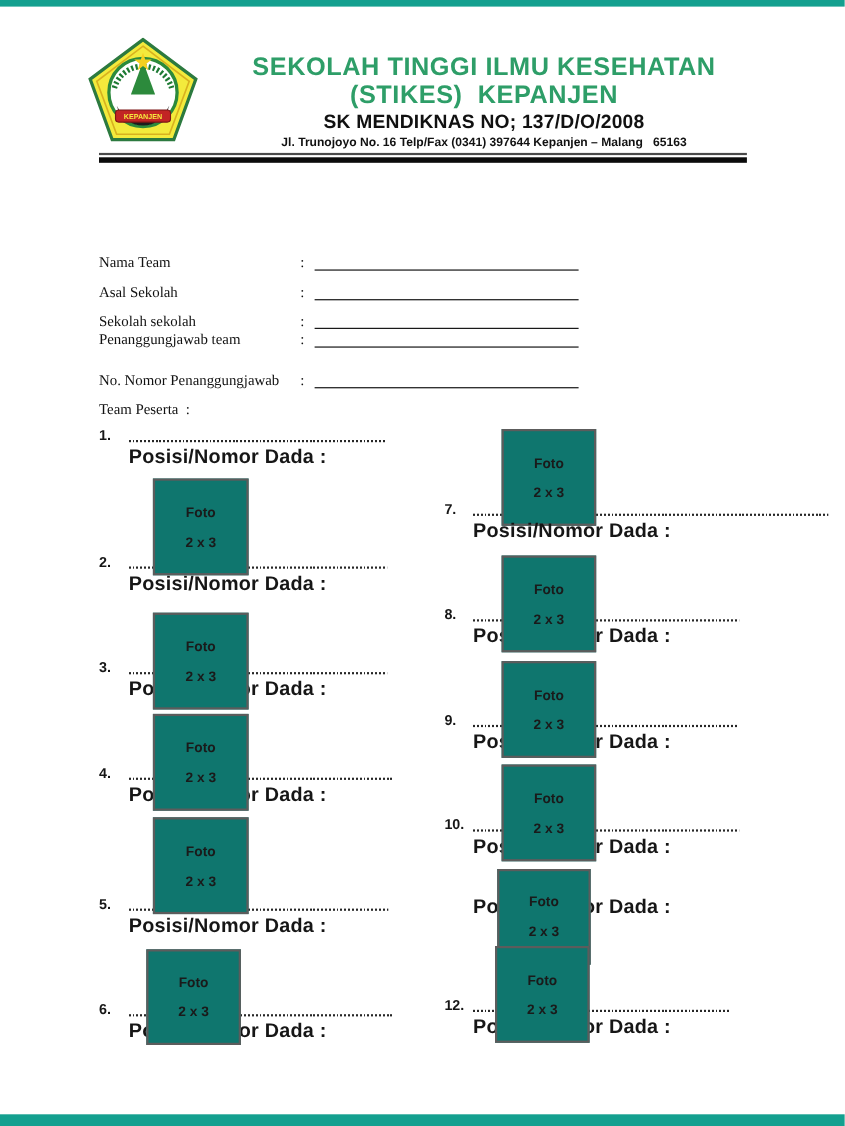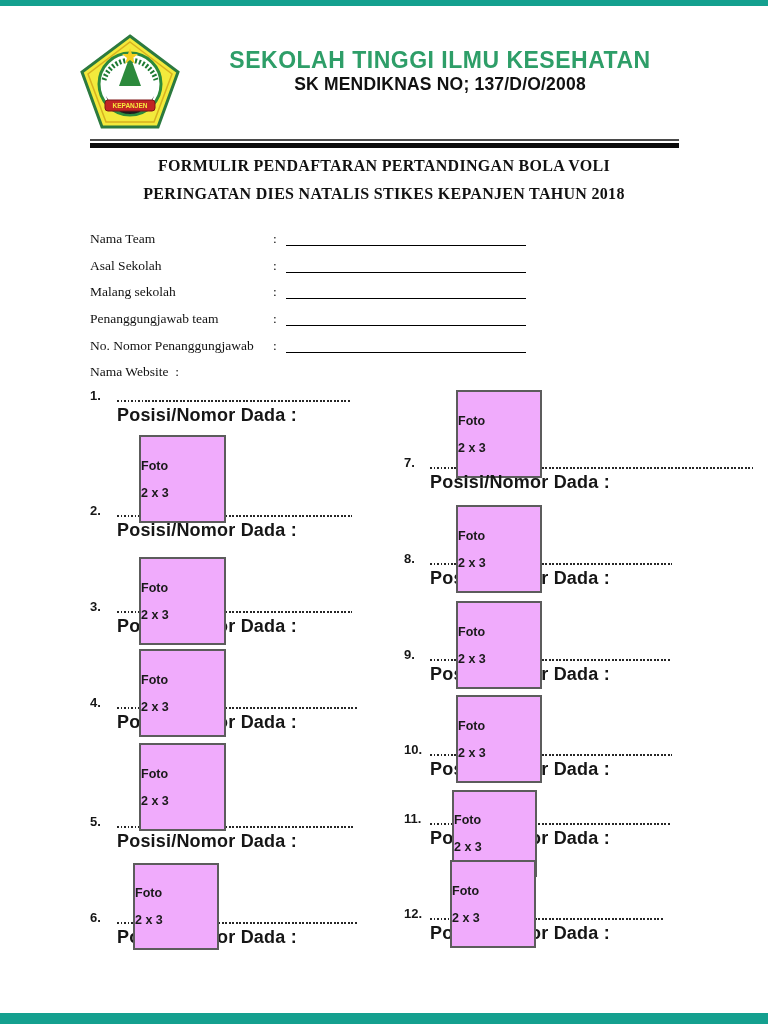--- a/index.html
+++ b/index.html
@@ -29,21 +29,21 @@
            font-family:"Liberation Serif", serif; font-weight:bold; font-size:16px;
            color:#111; letter-spacing:.3px; }
   .title .t2 { margin-top:10px; }
 
   
   .frm { position:absolute; left:90px; width:436px; display:flex;
          font-family:"Liberation Serif", serif; font-size:13.5px; color:#111; }
   .frm .lab { width:183px; }
   .frm .col { width:13px; }
   .frm .ul  { flex:1; border-bottom:1.6px solid #000; height:15px; }
-  .f1{top:231px}.f2{top:258px}.f3{top:284px}.f4{top:311px}.f5{top:338px}
+  .f1{top:231px}.f2{top:258px}.f3{top:284px}.f4{top:301px}.f5{top:338px}
   .np { position:absolute; left:90px; top:364px; font-family:"Liberation Serif", serif;
         font-size:13.5px; color:#111; white-space:pre; }
 
   
   .item { position:absolute; }
   .item .row { display:flex; align-items:flex-end; height:14px; }
   .item .num { font-size:13px; font-weight:bold; color:#161616; width:27px; }
   .item.r .num { width:26px; }
   .dots { height:2.2px; margin-bottom:1px;
           background:repeating-linear-gradient(90deg,#262626 0 1.7px,transparent 1.7px 3.5px); }
@@ -59,22 +59,22 @@
   #i6{left:90px;top:911px}  #i6 .dots{width:240px}
   #i7{left:404px;top:456px}  #i7 .dots{width:323px}
   #i8{left:404px;top:552px}  #i8 .dots{width:242px}
   #i9{left:404px;top:648px}  #i9 .dots{width:240px}
   #i10{left:404px;top:743px} #i10 .dots{width:242px}
   #i11{left:404px;top:812px} #i11 .dots{width:240px}
   #i12{left:404px;top:907px} #i12 .dots{width:234px}
   #i7 .posisi { position:relative; z-index:3; }
 
   
-  .fbox { position:absolute; background:#f0abfc; border:2px solid #5c5c5c; z-index:2;
-          display:flex; flex-direction:column; justify-content:center;
+  .fbox { position:absolute; background:#0f766e; border:2px solid #5c5c5c; z-index:2;
+          display:flex; flex-direction:column; align-items:center; justify-content:center;
           gap:13px; font-size:12.5px; font-weight:bold; color:#1a1a1a; }
   #b1 {left:139px;top:435px;width:87px;height:88px;}
   #b2 {left:139px;top:557px;width:87px;height:88px;}
   #b3 {left:139px;top:649px;width:87px;height:88px;}
   #b4 {left:139px;top:743px;width:87px;height:88px;}
   #b5 {left:133px;top:863px;width:86px;height:87px;}
   #b7 {left:456px;top:390px;width:86px;height:88px;}
   #b8 {left:456px;top:505px;width:86px;height:88px;}
   #b9 {left:456px;top:601px;width:86px;height:88px;}
   #b10{left:456px;top:695px;width:86px;height:88px;}
@@ -96,59 +96,57 @@
       <path d="M 27 62 A 25 25 0 0 0 75 62 L 68 74 L 34 74 Z" fill="#1c1c1c"></path>
       <polygon points="51,22 62,52 40,52" fill="#2c8a3c"></polygon>
       <polygon points="51,14 53,20 59,20 54,24 56,30 51,26 46,30 48,24 43,20 49,20" fill="#f5d020"></polygon>
       <rect x="26" y="66" width="50" height="11" rx="3" fill="#c22424" stroke="#7d1414" stroke-width="1"></rect>
       <text x="51" y="74" text-anchor="middle" font-size="6.5" font-family="Liberation Sans, sans-serif" font-weight="bold" fill="#f5e93d">KEPANJEN</text>
     </svg>
   </div>
 
   <div class="hdr">
     <div class="l1">SEKOLAH TINGGI ILMU KESEHATAN</div>
+    <div class="l2">(STIKES)  KEPANJEN</div>
     <div class="l3">SK MENDIKNAS NO; 137/D/O/2008</div>
+    <div class="l4">Jl. Trunojoyo No. 16 Telp/Fax (0341) 397644 Kepanjen – Malang   65163</div>
   </div>
 
   <div class="rule">
     <div class="thin"></div>
     <div class="thick"></div>
   </div>
 
-  <div class="title">
-    <div class="t1">FORMULIR PENDAFTARAN PERTANDINGAN BOLA VOLI</div>
-    <div class="t2">PERINGATAN DIES NATALIS STIKES KEPANJEN TAHUN 2018</div>
-  </div>
 
   <div class="frm f1">
     <span class="lab">Nama Team</span>
     <span class="col">:</span>
     <span class="ul"></span>
   </div>
   <div class="frm f2">
     <span class="lab">Asal Sekolah</span>
     <span class="col">:</span>
     <span class="ul"></span>
   </div>
   <div class="frm f3">
-    <span class="lab">Malang sekolah</span>
+    <span class="lab">Sekolah sekolah</span>
     <span class="col">:</span>
     <span class="ul"></span>
   </div>
   <div class="frm f4">
     <span class="lab">Penanggungjawab team</span>
     <span class="col">:</span>
     <span class="ul"></span>
   </div>
   <div class="frm f5">
     <span class="lab">No. Nomor Penanggungjawab</span>
     <span class="col">:</span>
     <span class="ul"></span>
   </div>
-  <div class="np">Nama Website  :</div>
+  <div class="np">Team Peserta  :</div>
 
   <div class="item" id="i1">
     <div class="row">
         <span class="num">1.</span>
         <span class="dots"></span>
       </div>
     <div class="posisi">Posisi/Nomor Dada :</div>
   </div>
   <div class="item" id="i2">
     <div class="row">
@@ -207,24 +205,20 @@
     <div class="posisi">Posisi/Nomor Dada :</div>
   </div>
   <div class="item r" id="i10">
     <div class="row">
         <span class="num">10.</span>
         <span class="dots"></span>
       </div>
     <div class="posisi">Posisi/Nomor Dada :</div>
   </div>
   <div class="item r" id="i11">
-    <div class="row">
-        <span class="num">11.</span>
-        <span class="dots"></span>
-      </div>
     <div class="posisi">Posisi/Nomor Dada :</div>
   </div>
   <div class="item r" id="i12">
     <div class="row">
         <span class="num">12.</span>
         <span class="dots"></span>
       </div>
     <div class="posisi">Posisi/Nomor Dada :</div>
   </div>
 

